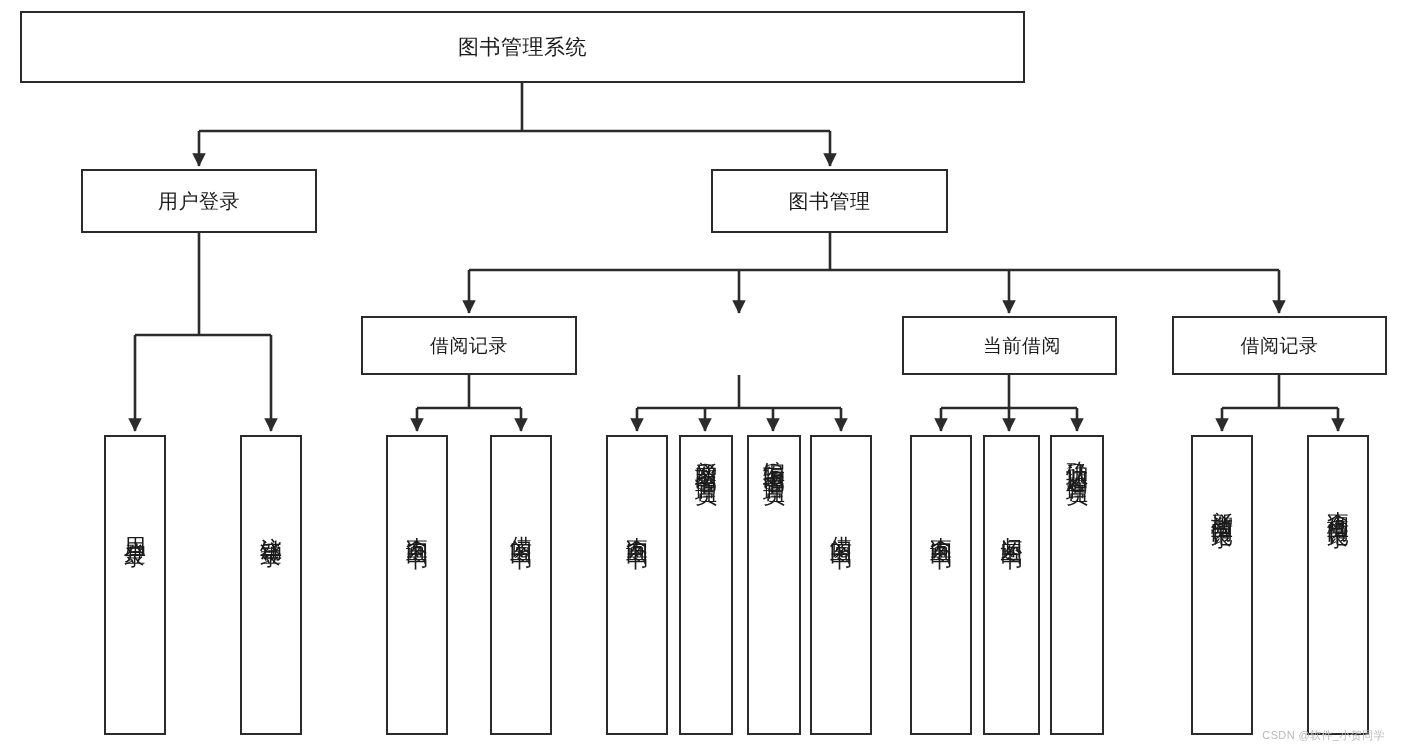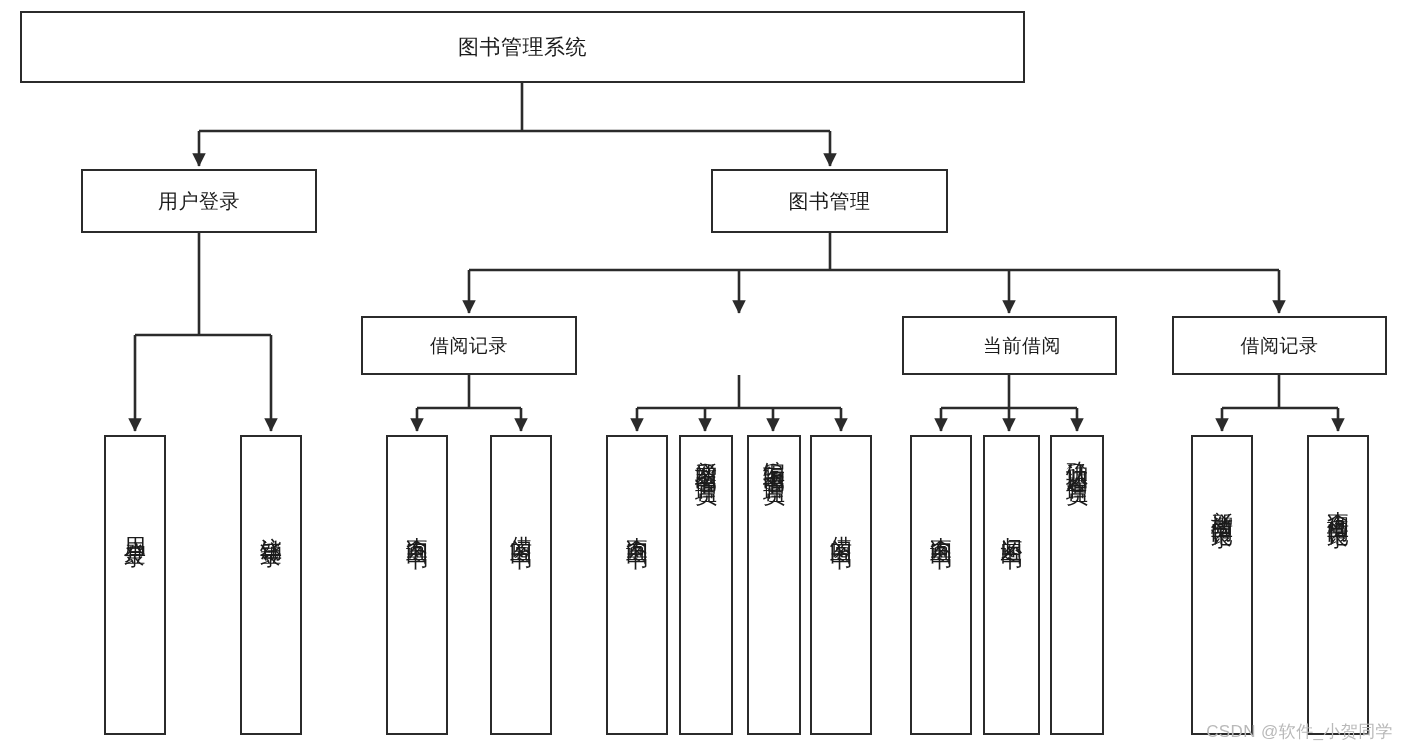--- a/index.html
+++ b/index.html
@@ -72,23 +72,23 @@
     margin-top: 78px;
   }
   .node.leaf.medium .node-label {
     margin-top: 52px;
   }
   .node.leaf.tall .node-label {
     margin-top: 2px;
   }
   #watermark {
     position: absolute;
-    right: 12px;
+    right: 20px;
     bottom: 4px;
-    font-size: 17px;
+    font-size: 11px;
     color: #b9b9b9;
     z-index: 6;
     white-space: nowrap;
     letter-spacing: 0.4px;
   }
 </style>
 </head>
 <body>
 
 <div id="diagram-canvas">

